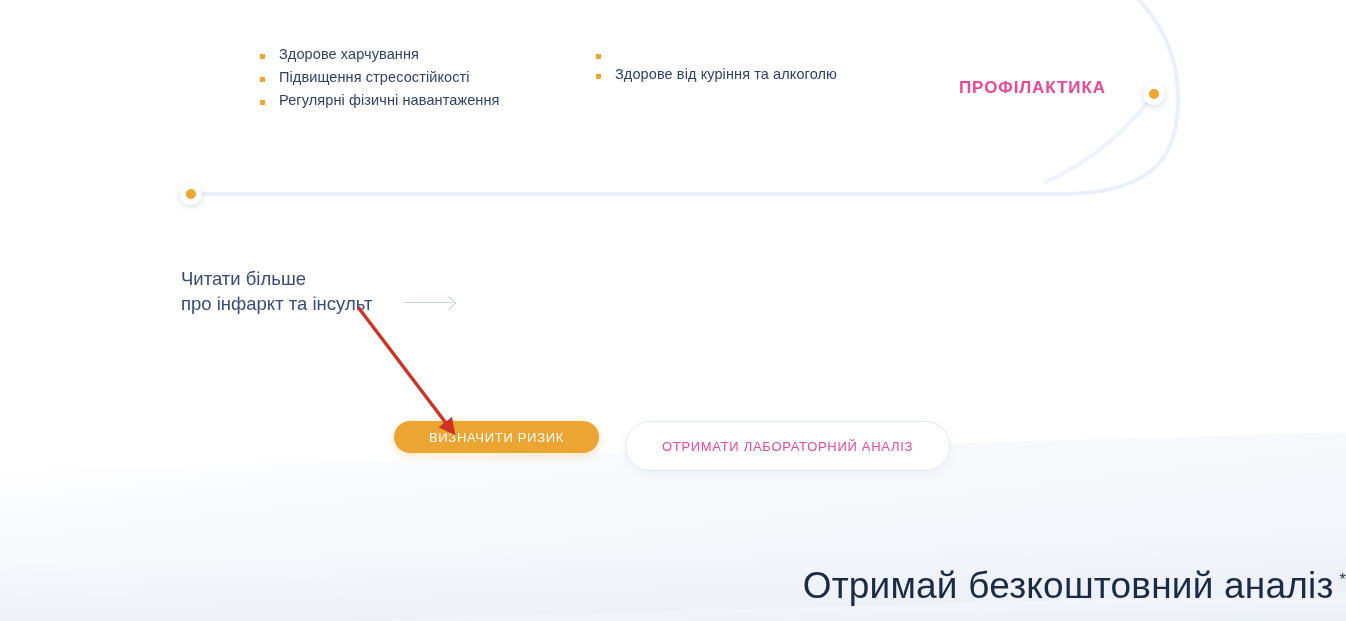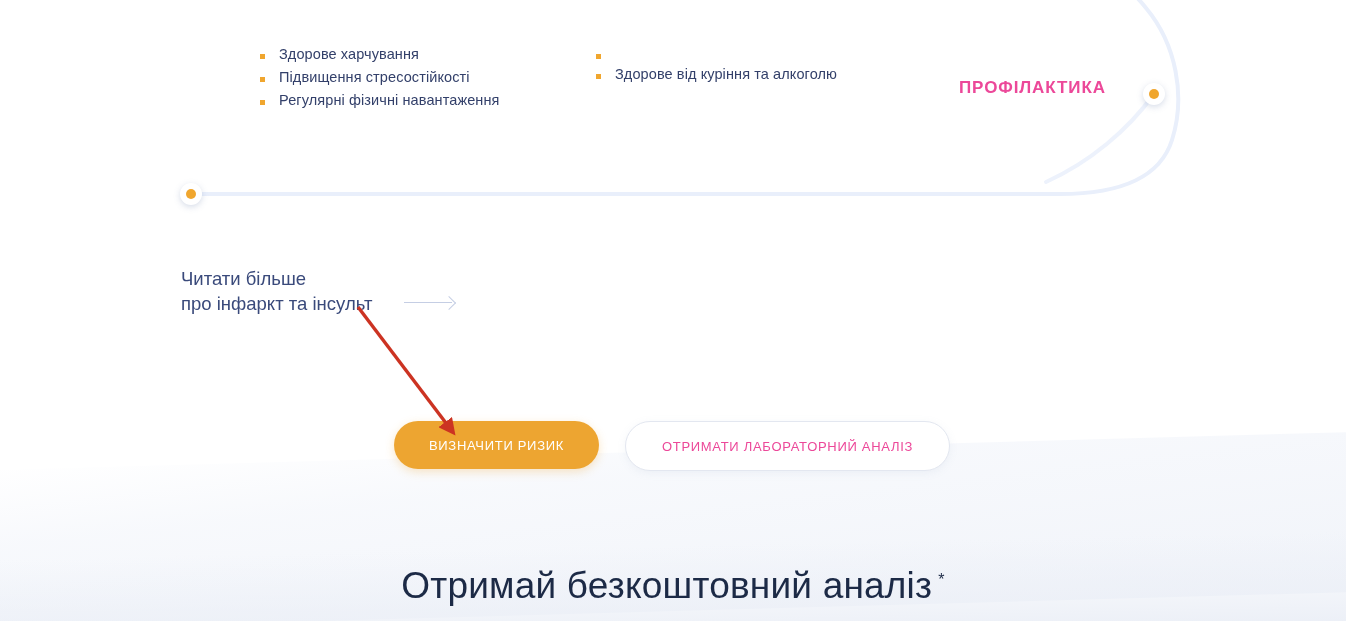--- a/index.html
+++ b/index.html
@@ -158,42 +158,42 @@
     align-items: center;
     justify-content: center;
     border-radius: 40px;
     font-size: 13px;
     letter-spacing: 0.7px;
     cursor: pointer;
     user-select: none;
   }
   #btn-primary {
     left: 394px; top: 421px;
-    width: 205px; height: 48px;
+    width: 205px; height: 32px;
     background: #EDA531;
     color: #ffffff;
     border: none;
     box-shadow: 0 3px 10px rgba(237,165,49,0.28);
   }
   #btn-secondary {
     left: 625px; top: 421px;
     width: 325px; height: 50px;
     background: #ffffff;
     color: #ec4899;
     border: 1px solid #E3E7F0;
     box-shadow: 0 2px 8px rgba(140,155,190,0.10);
   }
 
   
   #bottom-heading {
     position: absolute;
     left: 0;
     right: 0;
     top: 565px;
-    text-align: center;
+    text-align: right;
     font-size: 37px;
     font-weight: 400;
     color: #1C2A46;
     letter-spacing: 0.2px;
     white-space: nowrap;
   }
   #bottom-heading .asterisk {
     font-size: 16px;
     vertical-align: super;
     margin-left: 6px;

